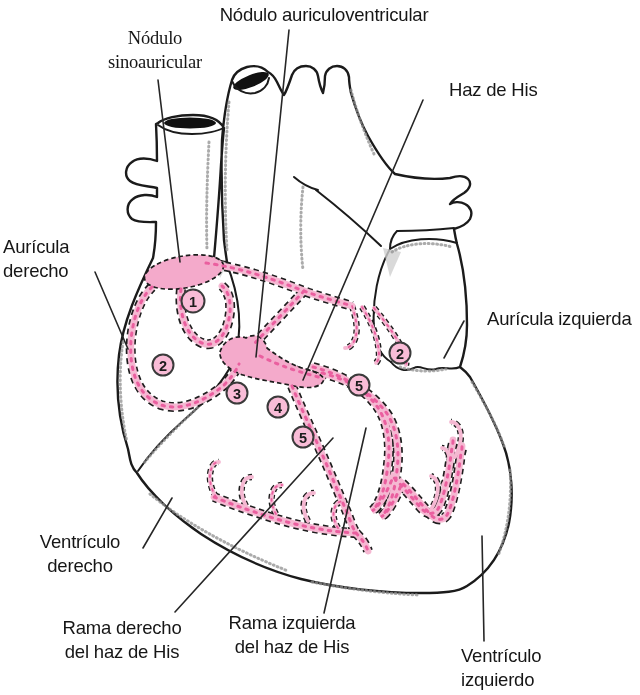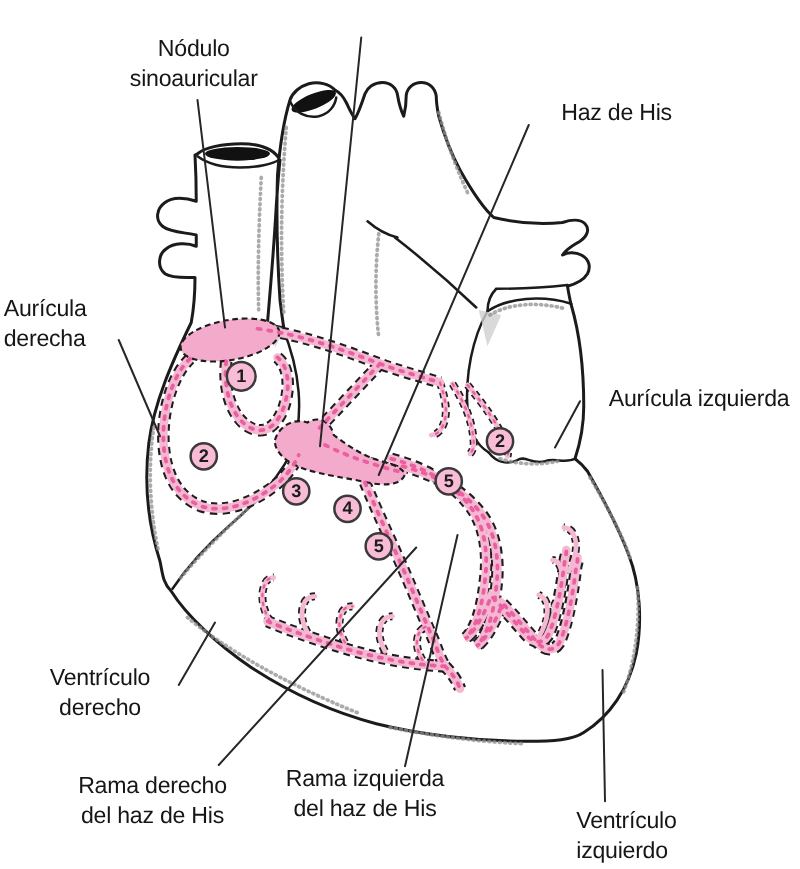--- a/index.html
+++ b/index.html
@@ -24,21 +24,21 @@
   .bd-t{fill:none;stroke:#ea5f9f;stroke-width:1.8;stroke-dasharray:2 5;stroke-linecap:round;}
   .node{fill:#f4aacb;stroke:#1c1c1c;stroke-width:1.7;stroke-dasharray:4.5 3;}
   .leader{stroke:#262626;stroke-width:1.6;fill:none;stroke-linecap:round;}
   
   .lab{
     position:absolute;font-size:18.5px;line-height:1.28;color:#161616;
     white-space:pre-line;letter-spacing:-0.2px;
   }
   .ctr{transform:translateX(-50%);text-align:center;}
   #lab-av{left:324px;top:3px;white-space:pre;}
-  #lab-sa{left:155px;top:27px;}
+  #lab-sa{left:155px;top:27px;font-family:Liberation Serif, serif;}
   #lab-his{left:429px;top:78px;white-space:pre;margin-left:20px;}
   #lab-ad{left:3px;top:235px;}
   #lab-ai{left:465px;top:307px;white-space:pre;padding-left:22px;}
   #lab-vd{left:80px;top:530px;}
   #lab-rd{left:122px;top:616px;}
   #lab-ri{left:292px;top:611px;}
   #lab-vi{left:461px;top:644px;}
   
   .mk{
     position:absolute;width:23px;height:23px;border-radius:50%;
@@ -215,25 +215,26 @@
       <path class="leader" d="M423,100 L303,380"></path>
       <path class="leader" d="M95,272 L128,349"></path>
       <path class="leader" d="M464,321 L444,358"></path>
       <path class="leader" d="M143,548 L172,498"></path>
       <path class="leader" d="M175,612 L333,438"></path>
       <path class="leader" d="M324,613 L366,428"></path>
       <path class="leader" d="M482,536 L484,641"></path>
     </g>
   </svg>
 
+  <div class="lab ctr" id="lab-av">Nódulo auriculoventricular</div>
   <div class="lab ctr" id="lab-sa">Nódulo
 sinoauricular</div>
   <div class="lab" id="lab-his">Haz de His</div>
   <div class="lab" id="lab-ad">Aurícula
-derecha</div>
+derecho</div>
   <div class="lab" id="lab-ai">Aurícula izquierda</div>
   <div class="lab ctr" id="lab-vd">Ventrículo
 derecho</div>
   <div class="lab ctr" id="lab-rd">Rama derecho
 del haz de His</div>
   <div class="lab ctr" id="lab-ri">Rama izquierda
 del haz de His</div>
   <div class="lab" id="lab-vi">Ventrículo
 izquierdo</div>
 

